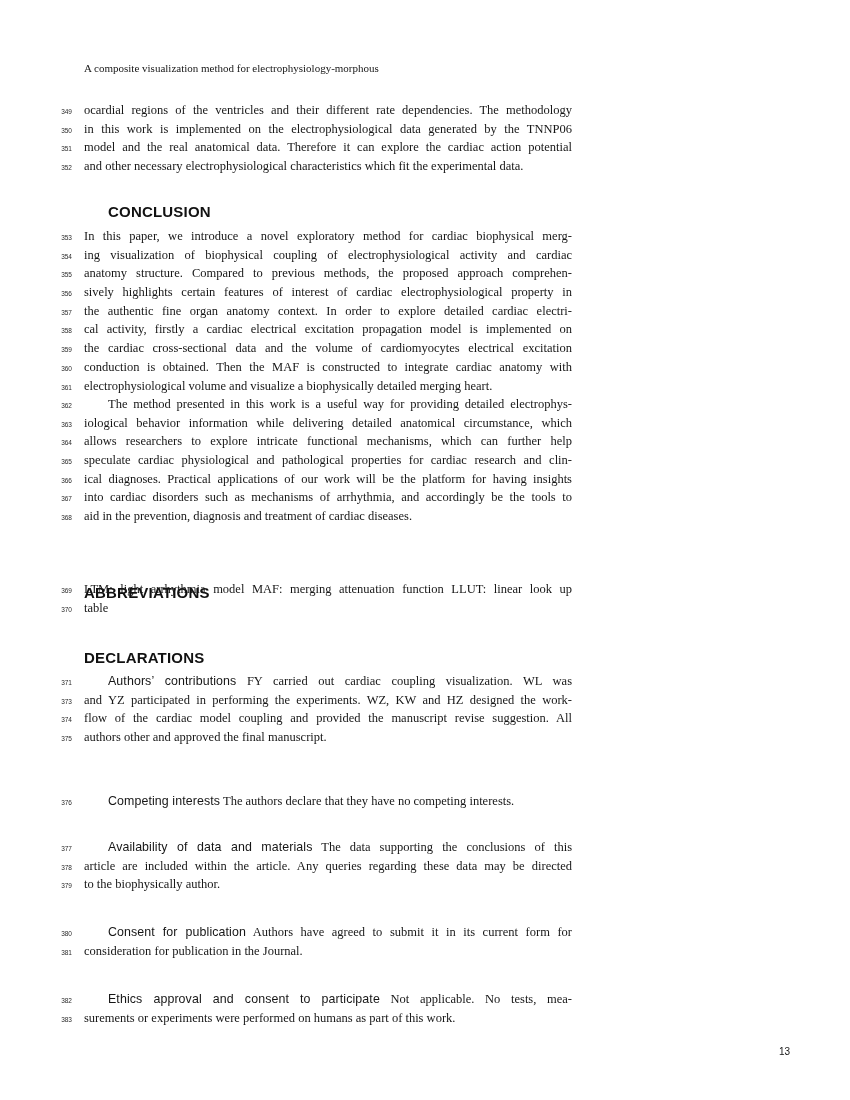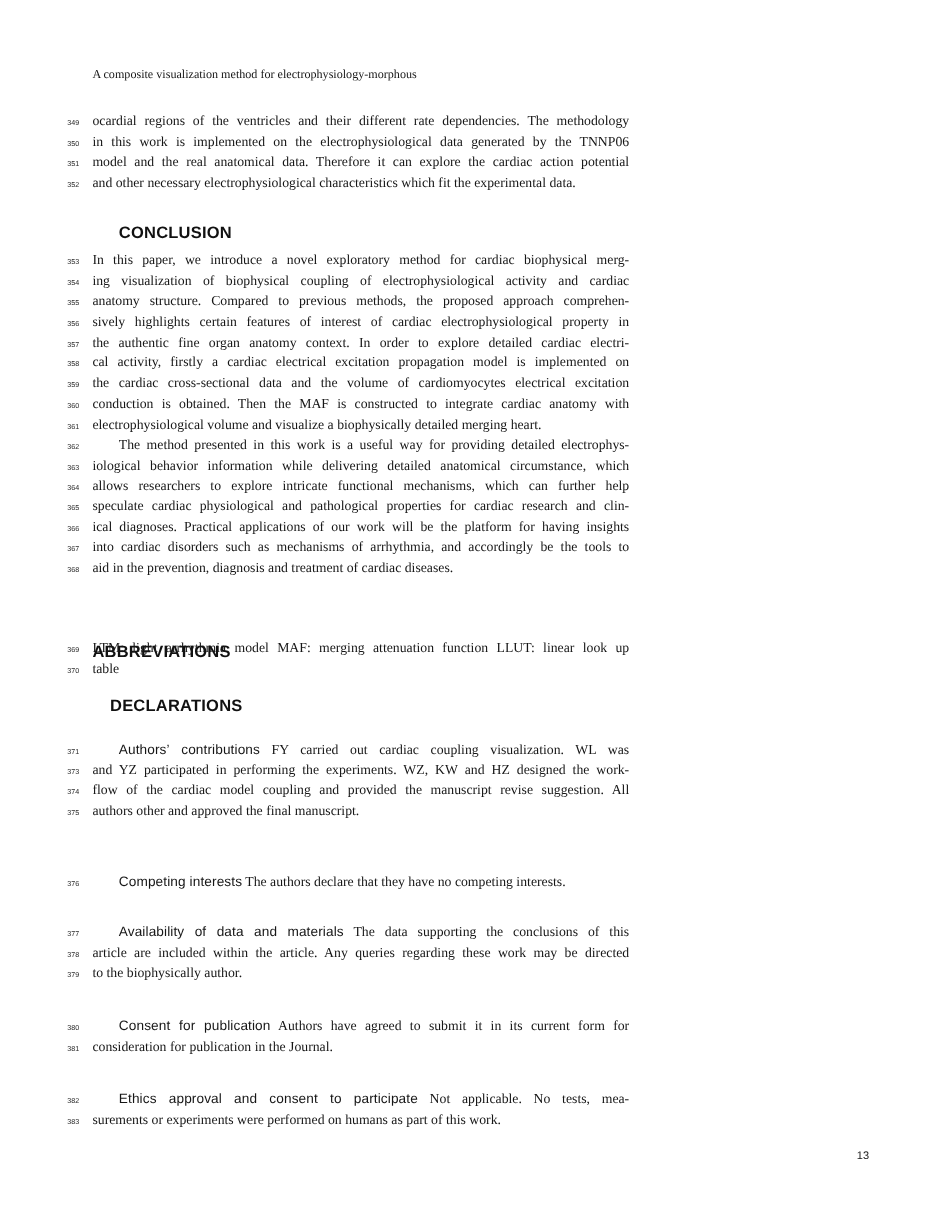--- a/index.html
+++ b/index.html
@@ -25,21 +25,21 @@
     left: 84px;
     font-family: "Liberation Sans", sans-serif;
     font-weight: 700;
     font-size: 15px;
     line-height: 16px;
     letter-spacing: 0.2px;
     color: #111111;
   }
   #h-conclusion    { top: 204px; margin-left: 24px; }
   #h-abbreviations { top: 558px; margin-top: 27px; }
-  #h-declarations  { top: 634px; margin-left: 16px; }
+  #h-declarations  { top: 650px; }
 
   .lines {
     position: absolute;
     left: 58px;
     width: 514px;
   }
   #b-intro   { top: 101px; }
   #b-conc1   { top: 227px; }
   #b-conc2   { top: 395px; }
   #b-abbr    { top: 580px; }
@@ -223,21 +223,21 @@
         <span class="lt last indent"><b class="runin">Competing interests</b> The authors declare that they have no competing interests.</span>
       </div>
     </div>
   <div class="lines" id="b-avail">
       <div class="line">
         <span class="ln">377</span>
         <span class="lt indent"><b class="runin">Availability of data and materials</b> The data supporting the conclusions of this</span>
       </div>
       <div class="line">
         <span class="ln">378</span>
-        <span class="lt">article are included within the article. Any queries regarding these work may be directed</span>
+        <span class="lt">article are included within the article. Any queries regarding these data may be directed</span>
       </div>
       <div class="line">
         <span class="ln">379</span>
         <span class="lt last">to the biophysically author.</span>
       </div>
     </div>
   <div class="lines" id="b-consent">
       <div class="line">
         <span class="ln">380</span>
         <span class="lt indent"><b class="runin">Consent for publication</b> Authors have agreed to submit it in its current form for</span>

